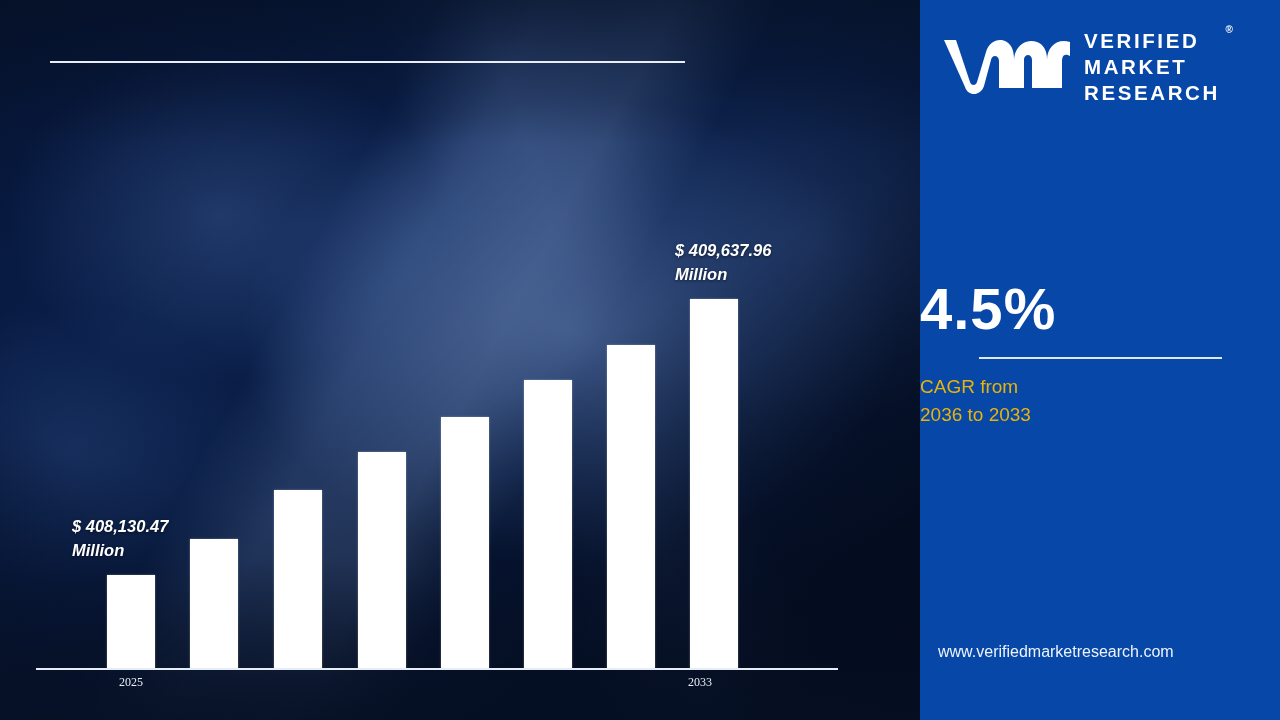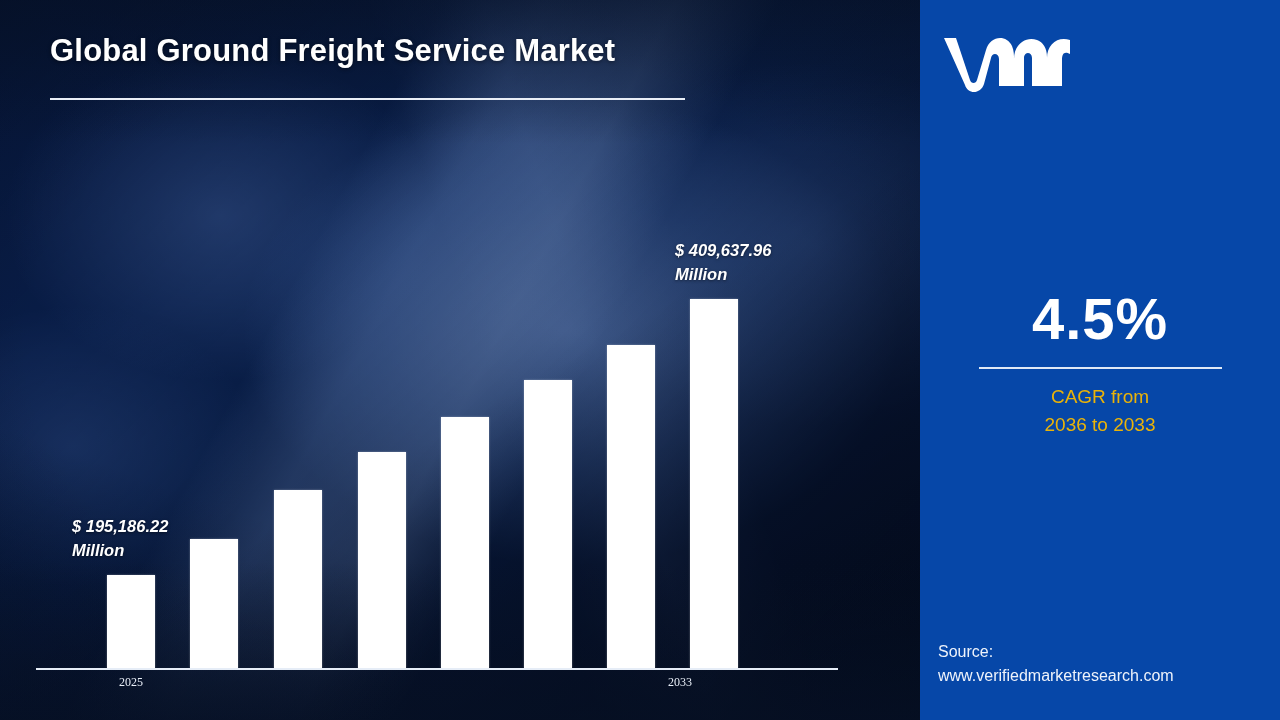--- a/index.html
+++ b/index.html
@@ -147,23 +147,22 @@
   }
   #logo-reg {
     position: absolute;
     right: -13px;
     top: -4px;
     font-size: 10px;
     letter-spacing: 0;
   }
   #cagr-block {
     position: absolute;
-    left: 0; top: 290px;
+    left: 0; top: 280px;
     width: 360px;
-    text-align: center;
   }
   #cagr-value {
     color: #ffffff;
     font-size: 58px;
     font-weight: bold;
     letter-spacing: 1px;
     line-height: 1;
   }
   #cagr-divider {
     margin: 19px auto 0 auto;
@@ -194,75 +193,79 @@
 <div id="page">
 
   <div id="left-panel">
     <div class="photo-layer photo-a"></div>
     <div class="photo-layer photo-b"></div>
     <div class="photo-layer photo-c"></div>
     <div class="photo-layer photo-tint"></div>
     <div class="photo-layer photo-vignette"></div>
 
     <div id="title-block">
-      <h1 id="report-title">Global Ground Freight Service Market</h1>
       <div id="title-rule"></div>
     </div>
 
     <div id="chart-area">
 
       <div id="bars-container">
           <div class="bar" style="left: 107px; width: 48px; top: 575px; height: 93px; background: rgb(255, 255, 255);"></div>
           <div class="bar" style="left: 190px; width: 48px; top: 539px; height: 129px; background: rgb(255, 255, 255);"></div>
           <div class="bar" style="left: 274px; width: 48px; top: 490px; height: 178px; background: rgb(255, 255, 255);"></div>
           <div class="bar" style="left: 358px; width: 48px; top: 452px; height: 216px; background: rgb(255, 255, 255);"></div>
           <div class="bar" style="left: 441px; width: 48px; top: 417px; height: 251px; background: rgb(255, 255, 255);"></div>
           <div class="bar" style="left: 524px; width: 48px; top: 380px; height: 288px; background: rgb(255, 255, 255);"></div>
           <div class="bar" style="left: 607px; width: 48px; top: 345px; height: 323px; background: rgb(255, 255, 255);"></div>
           <div class="bar" style="left: 690px; width: 48px; top: 299px; height: 369px; background: rgb(255, 255, 255);"></div>
         </div>
 
       <div class="value-label" id="label-first" style="left: 72px; top: 515px;">
-        <span>$ 195,186.22</span>
+        <span>$ 408,130.47</span>
         <span class="line2">Million</span>
       </div>
       <div class="value-label" id="label-last" style="left: 675px; top: 239px;">
         <span>$ 409,637.96</span>
         <span class="line2">Million</span>
       </div>
 
       <div id="axis-line"></div>
       <div class="axis-tick-label" id="tick-start" style="left:71px;">2025</div>
-      <div class="axis-tick-label" id="tick-end" style="left:620px;">2033</div>
+      <div class="axis-tick-label" id="tick-end" style="left:640px;">2033</div>
     </div>
   </div>
 
   <div id="right-panel">
 
     <div id="logo-block">
       <span id="logo-mark">
         <svg width="132" height="70" viewBox="0 0 132 70" aria-hidden="true">
           <path d="M4 10 C4 10, 16 10, 16 10 L30 52 C31 56, 36 56, 37 52 L46 22
                    C50 8, 66 6, 72 18 C74 23, 74 27, 74 31 L74 58 L59 58 L59 31
                    C59 25, 52 24, 51 30 L44 56 C41 66, 28 67, 25 57 Z" fill="#ffffff"></path>
           <path d="M74 31 C74 16, 86 8, 97 12 C103 14, 107 20, 107 29 L107 58 L92 58 L92 30
                    C92 24, 85 23, 84 29 L84 58 L74 58 Z" fill="#ffffff"></path>
           <path d="M107 30 C107 16, 118 8, 130 12 L130 26 C124 23, 122 26, 122 32 L122 58 L107 58 Z" fill="#ffffff"></path>
         </svg>
       </span>
+      <span id="logo-words">
+        <span>VERIFIED</span><br>
+        <span>MARKET</span><br>
+        <span>RESEARCH</span>
+        <span id="logo-reg">®</span>
+      </span>
     </div>
 
     <div id="cagr-block">
       <div id="cagr-value">4.5%</div>
       <div id="cagr-divider"></div>
       <div id="cagr-caption">
         <span>CAGR from</span><br>
         <span>2036 to 2033</span>
       </div>
     </div>
   </div>
 
   <div id="source-block">
-    <div>Source:</div>
     <div>www.verifiedmarketresearch.com</div>
   </div>
 
 </div>
 
 </body></html>

